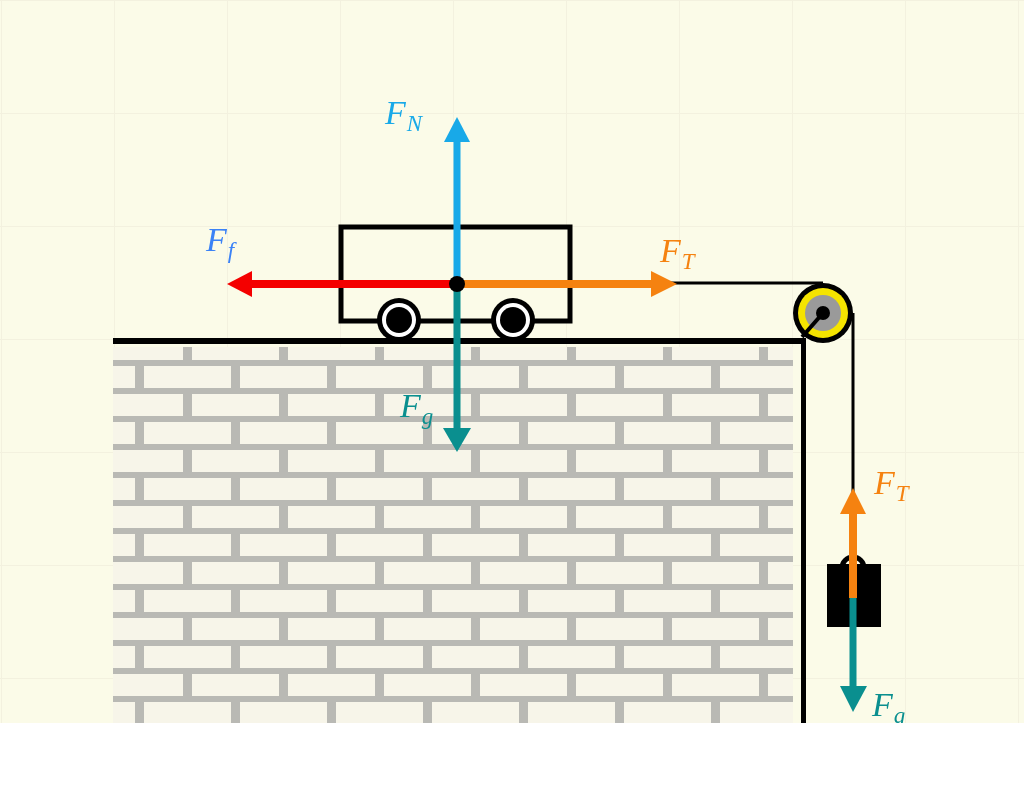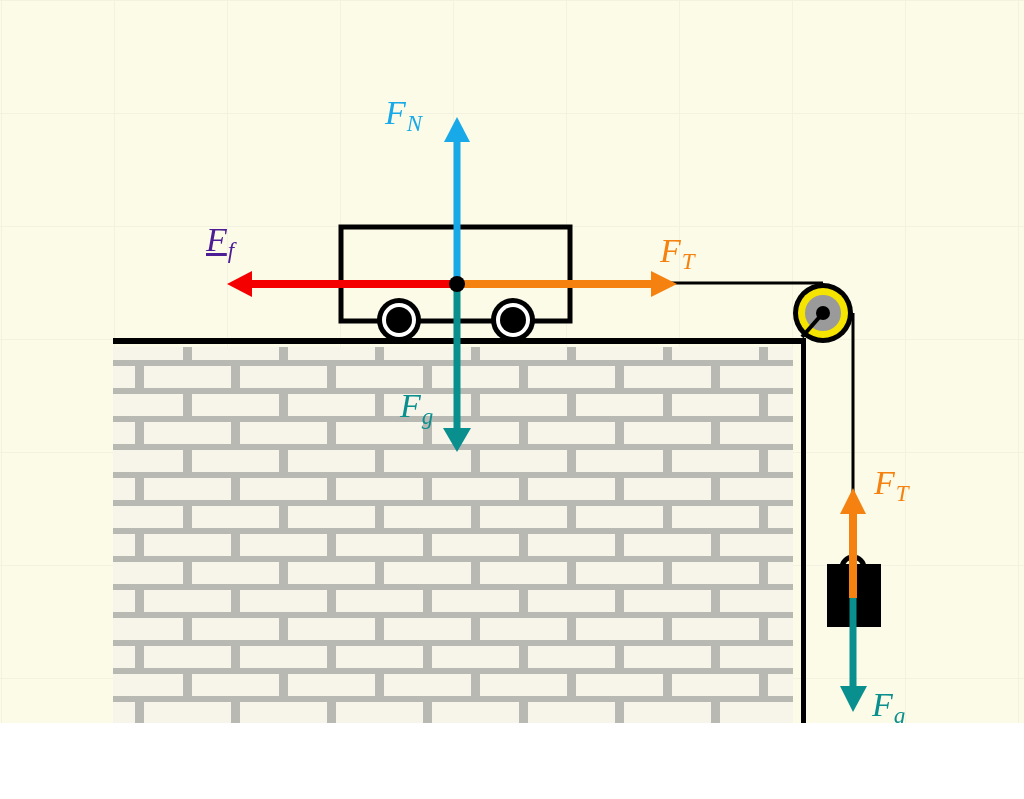--- a/index.html
+++ b/index.html
@@ -136,21 +136,21 @@
       <polygon points="840,514 866,514 853,488" fill="#f58210"></polygon>
     </g>
 
     <rect x="0" y="789" width="1024" height="10" fill="#f7ee2e"></rect>
   </svg>
 
   <div class="lbl" style="left:385px; top:96px; color:#18a9e8;">
     <span>F</span><sub>N</sub>
   </div>
 
-  <div class="lbl" style="left:206px; top:223px; color:#4c1d95;text-decoration:underline;">
+  <div class="lbl" style="left:206px; top:223px; color:#3b82f6;">
     <span>F</span><sub>f</sub>
   </div>
 
   <div class="lbl" style="left:660px; top:234px; color:#f58210;">
     <span>F</span><sub>T</sub>
   </div>
 
   <div class="lbl" style="left:400px; top:389px; color:#0a8f8f;">
     <span>F</span><sub>g</sub>
   </div>

